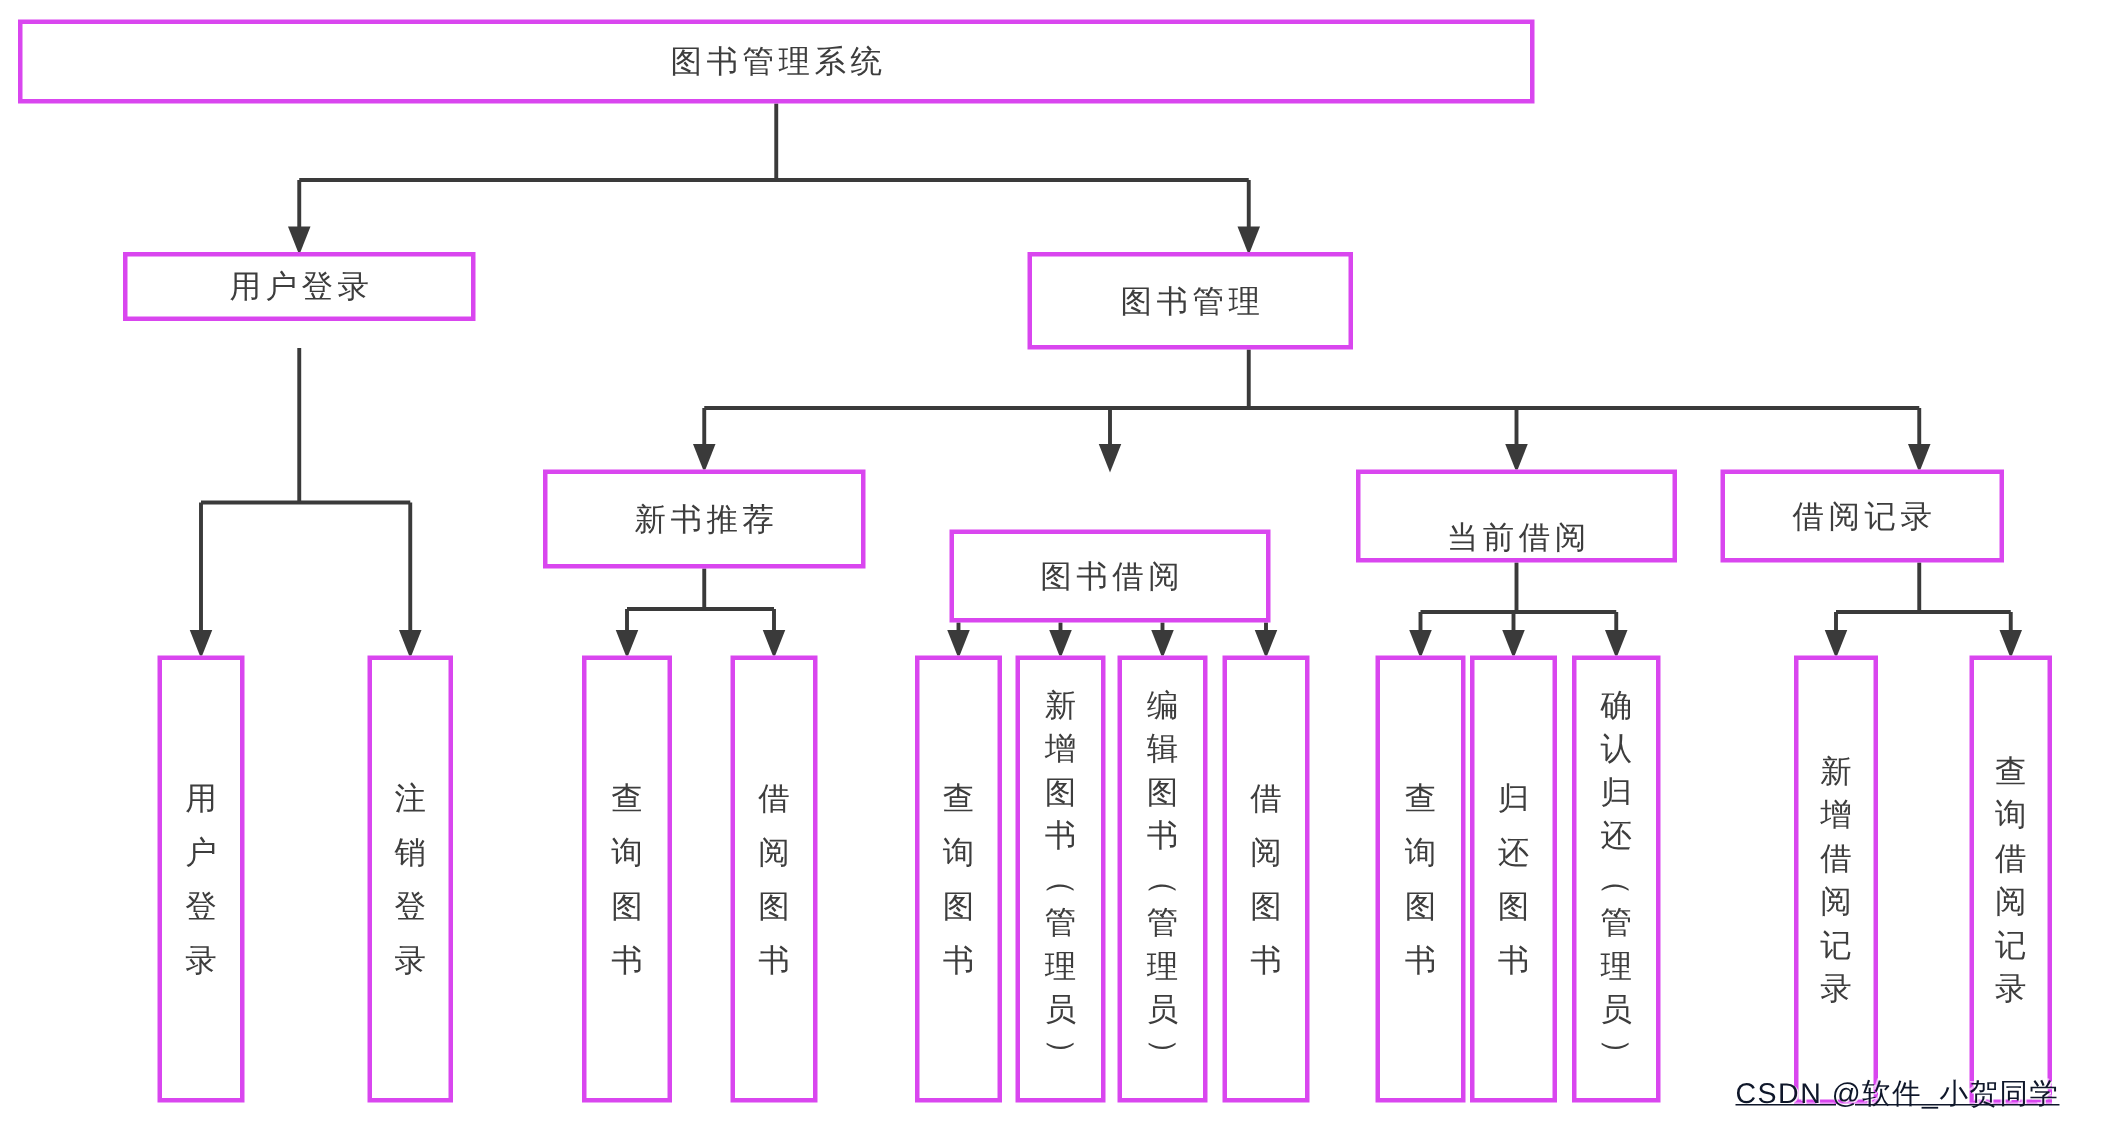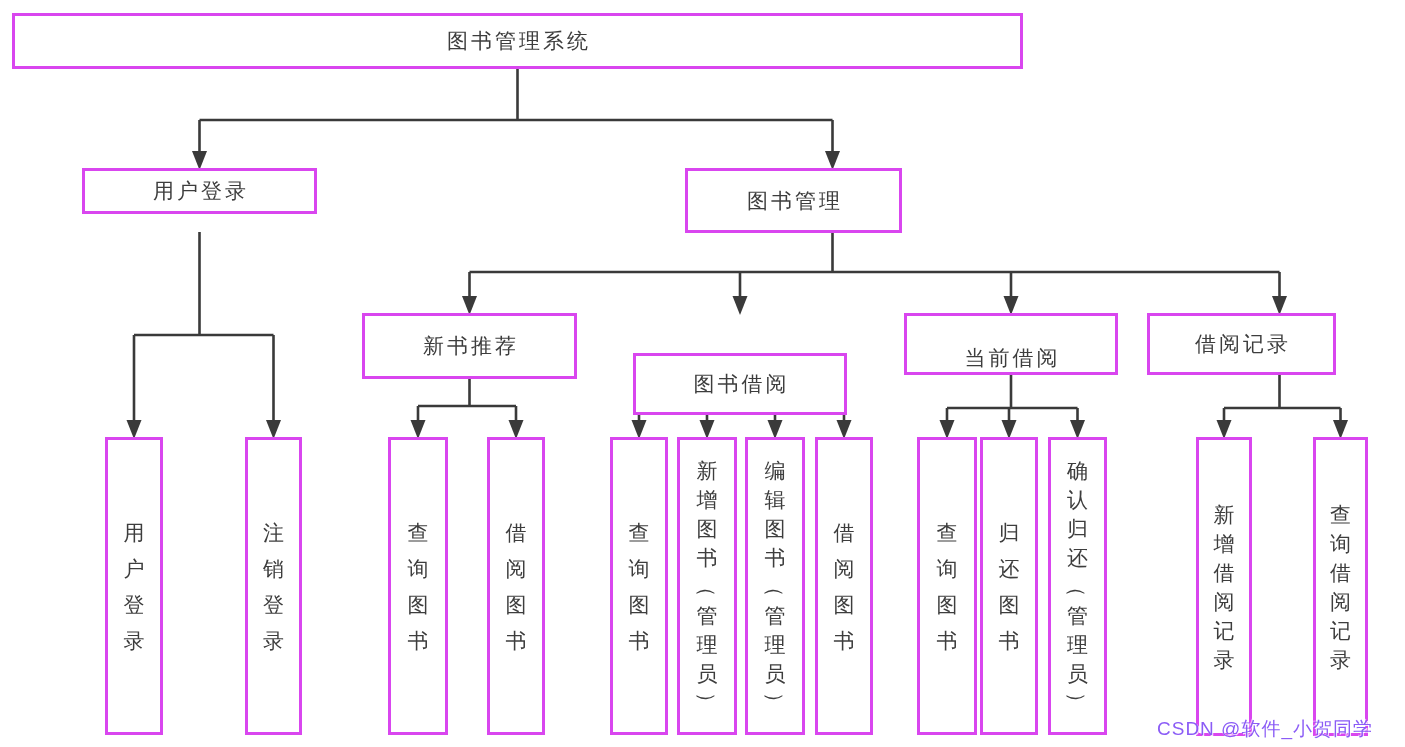--- a/index.html
+++ b/index.html
@@ -51,24 +51,25 @@
   }
   .node .vchar.paren {
     transform: rotate(90deg);
   }
   .watermark {
     position: absolute;
     left: 1157px;
     top: 716px;
     font-size: 19px;
     letter-spacing: 1px;
-    color: #8b5cf6;
+    color: #0f172a;
     white-space: nowrap;
     z-index: 5;
     text-shadow: 1px 1px 0 rgba(255,255,255,0.85), -1px -1px 0 rgba(255,255,255,0.6);
+    text-decoration: underline;
   }
 </style>
 </head>
 <body>
 
 <div class="stage">
   <svg class="connector-layer" viewBox="0 0 1405 747" xmlns="http://www.w3.org/2000/svg">
       <path d="M 517.5 68 L 517.5 120 M 199.5 120 L 832.5 120 M 199.5 120 L 199.5 153 M 832.5 120 L 832.5 153" fill="none" stroke="#3a3a3a" stroke-width="2.6"></path>
       <polygon points="192,151 207,151 199.5,170" fill="#3a3a3a"></polygon>
       <polygon points="825,151 840,151 832.5,170" fill="#3a3a3a"></polygon>

